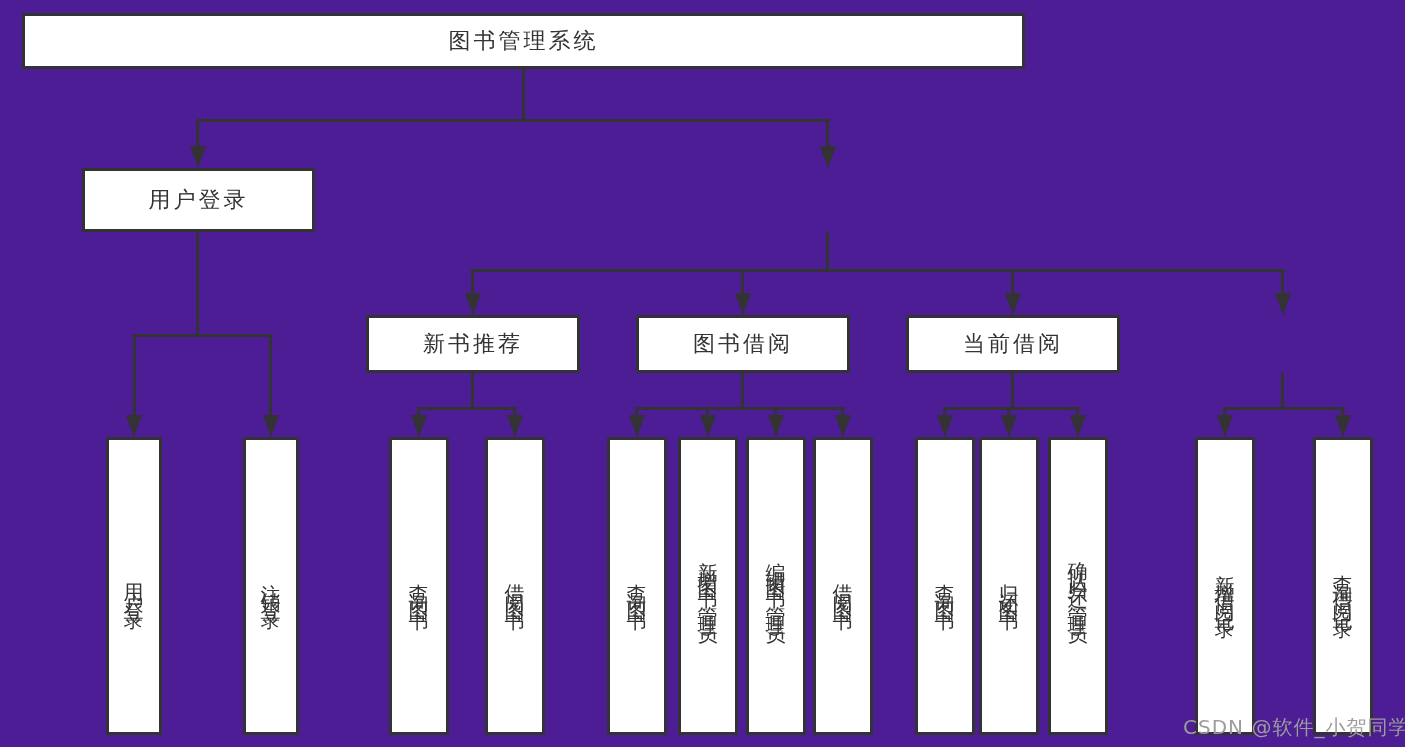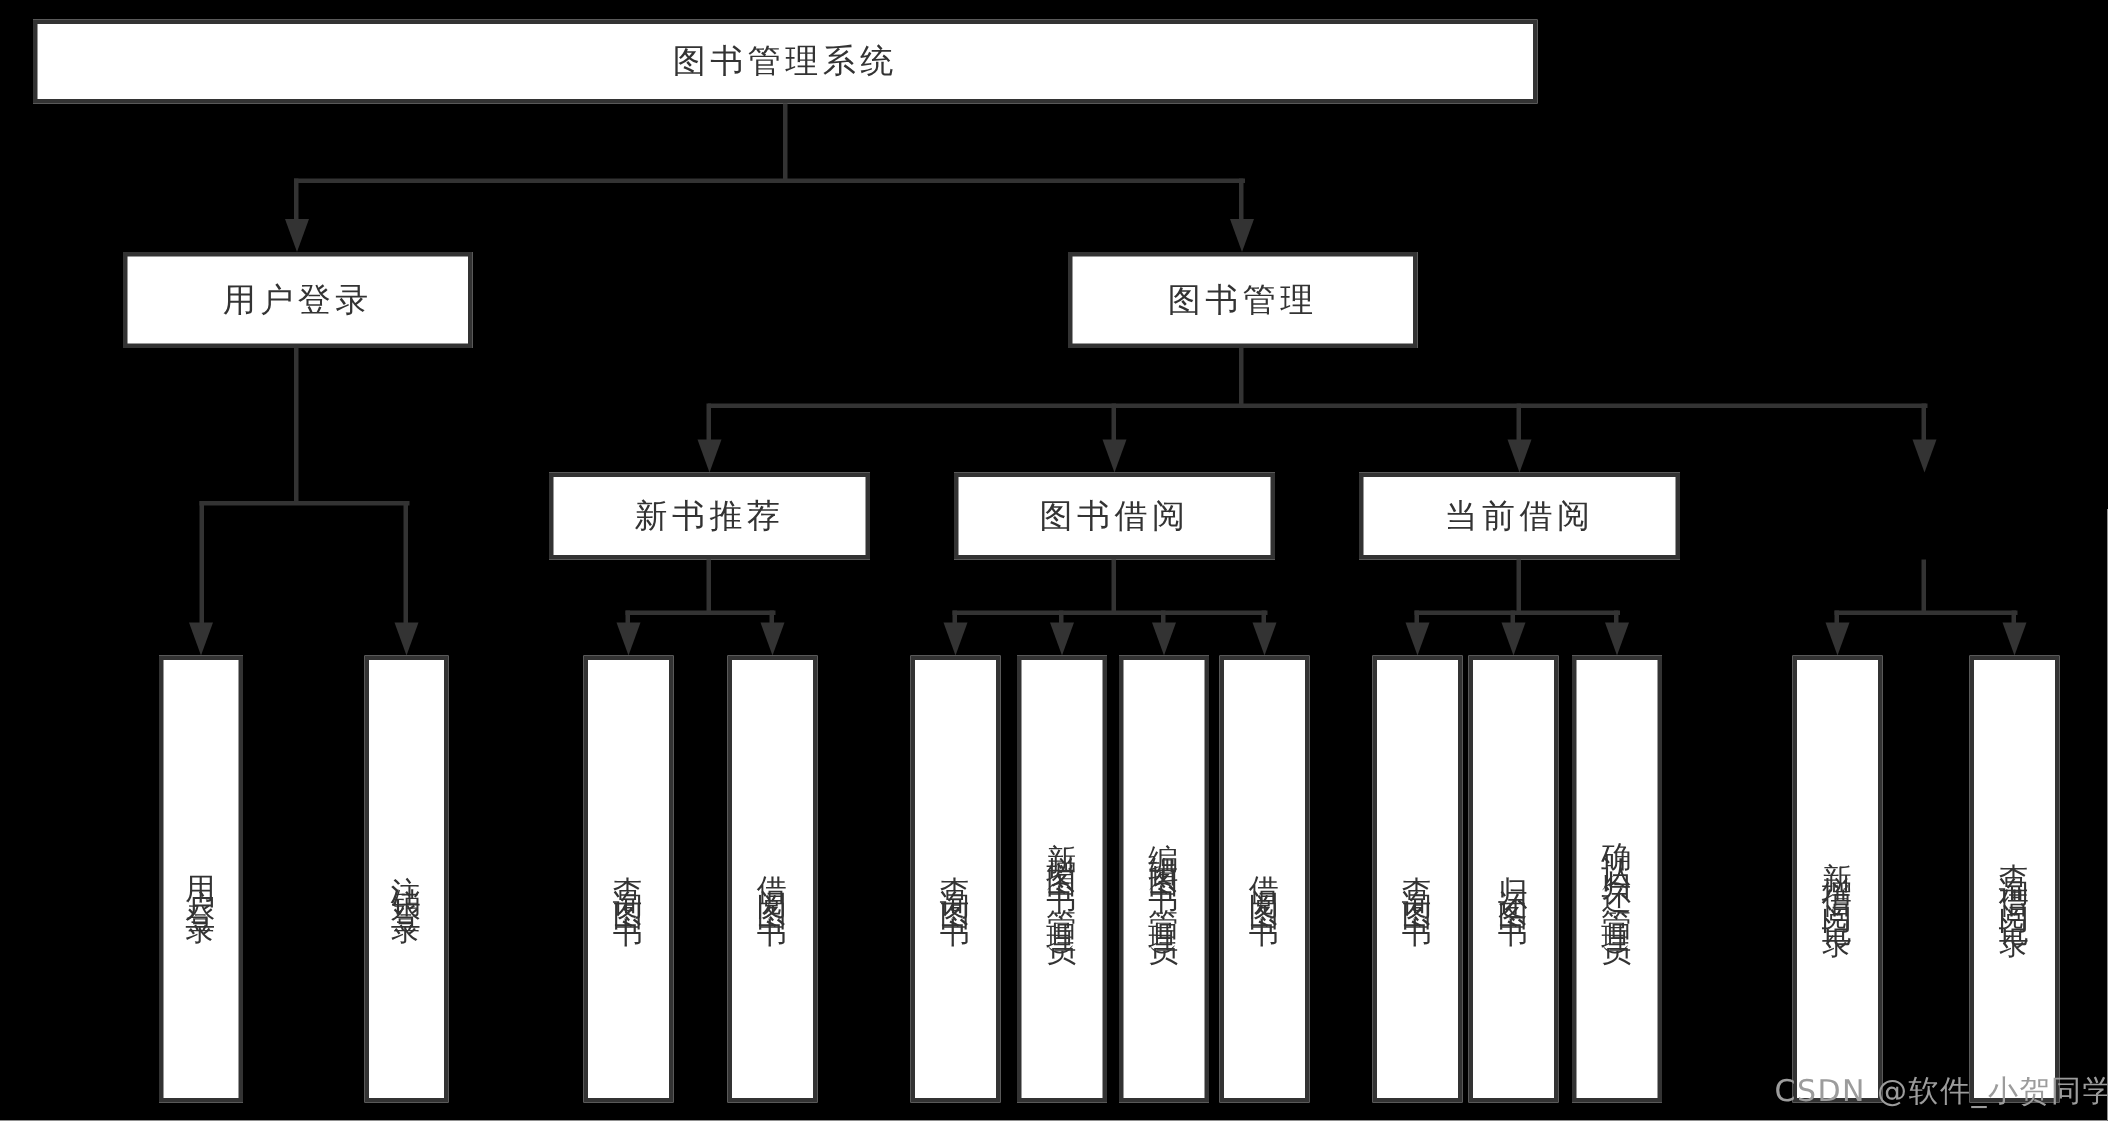--- a/index.html
+++ b/index.html
@@ -1,20 +1,20 @@
 <!DOCTYPE html>
 <html><head>
 <meta charset="utf-8">
 <style>
   html, body { margin: 0; padding: 0; background: #ffffff; }
   #canvas {
     position: relative;
     width: 1405px;
     height: 747px;
-    background: #000000;
+    background: #4c1d95;
     overflow: hidden;
     font-family: "DejaVu Sans", "Liberation Sans", sans-serif;
   }
   .ln { position: absolute; background: #333333; }
   .ar {
     position: absolute; width: 0; height: 0;
     border-left: 8px solid transparent;
     border-right: 8px solid transparent;
     border-top: 22px solid #333333;
   }
@@ -62,23 +62,20 @@
 
   <div class="ln" style="left:522px;top:69px;width:3px;height:51px"></div>
   <div class="ln" style="left:196px;top:119px;width:634px;height:3px"></div>
   <div class="ln" style="left:196px;top:119px;width:3px;height:31px"></div>
   <div class="ar" style="left:190px;top:146px"></div>
   <div class="ln" style="left:826px;top:119px;width:3px;height:31px"></div>
   <div class="ar" style="left:820px;top:146px"></div>
 
   <div class="box h" style="left:82px;top:168px;width:233px;height:64px">
     <span>用户登录</span>
-  </div>
-  <div class="box h" style="left:712px;top:168px;width:233px;height:64px">
-    <span>图书管理</span>
   </div>
 
   <div class="ln" style="left:196px;top:232px;width:3px;height:103px"></div>
   <div class="ln" style="left:133px;top:334px;width:140px;height:3px"></div>
   <div class="ln" style="left:133px;top:334px;width:3px;height:85px"></div>
   <div class="ar" style="left:126px;top:415px"></div>
   <div class="ln" style="left:269px;top:334px;width:3px;height:85px"></div>
   <div class="ar" style="left:263px;top:415px"></div>
 
   <div class="ln" style="left:826px;top:232px;width:3px;height:38px"></div>

